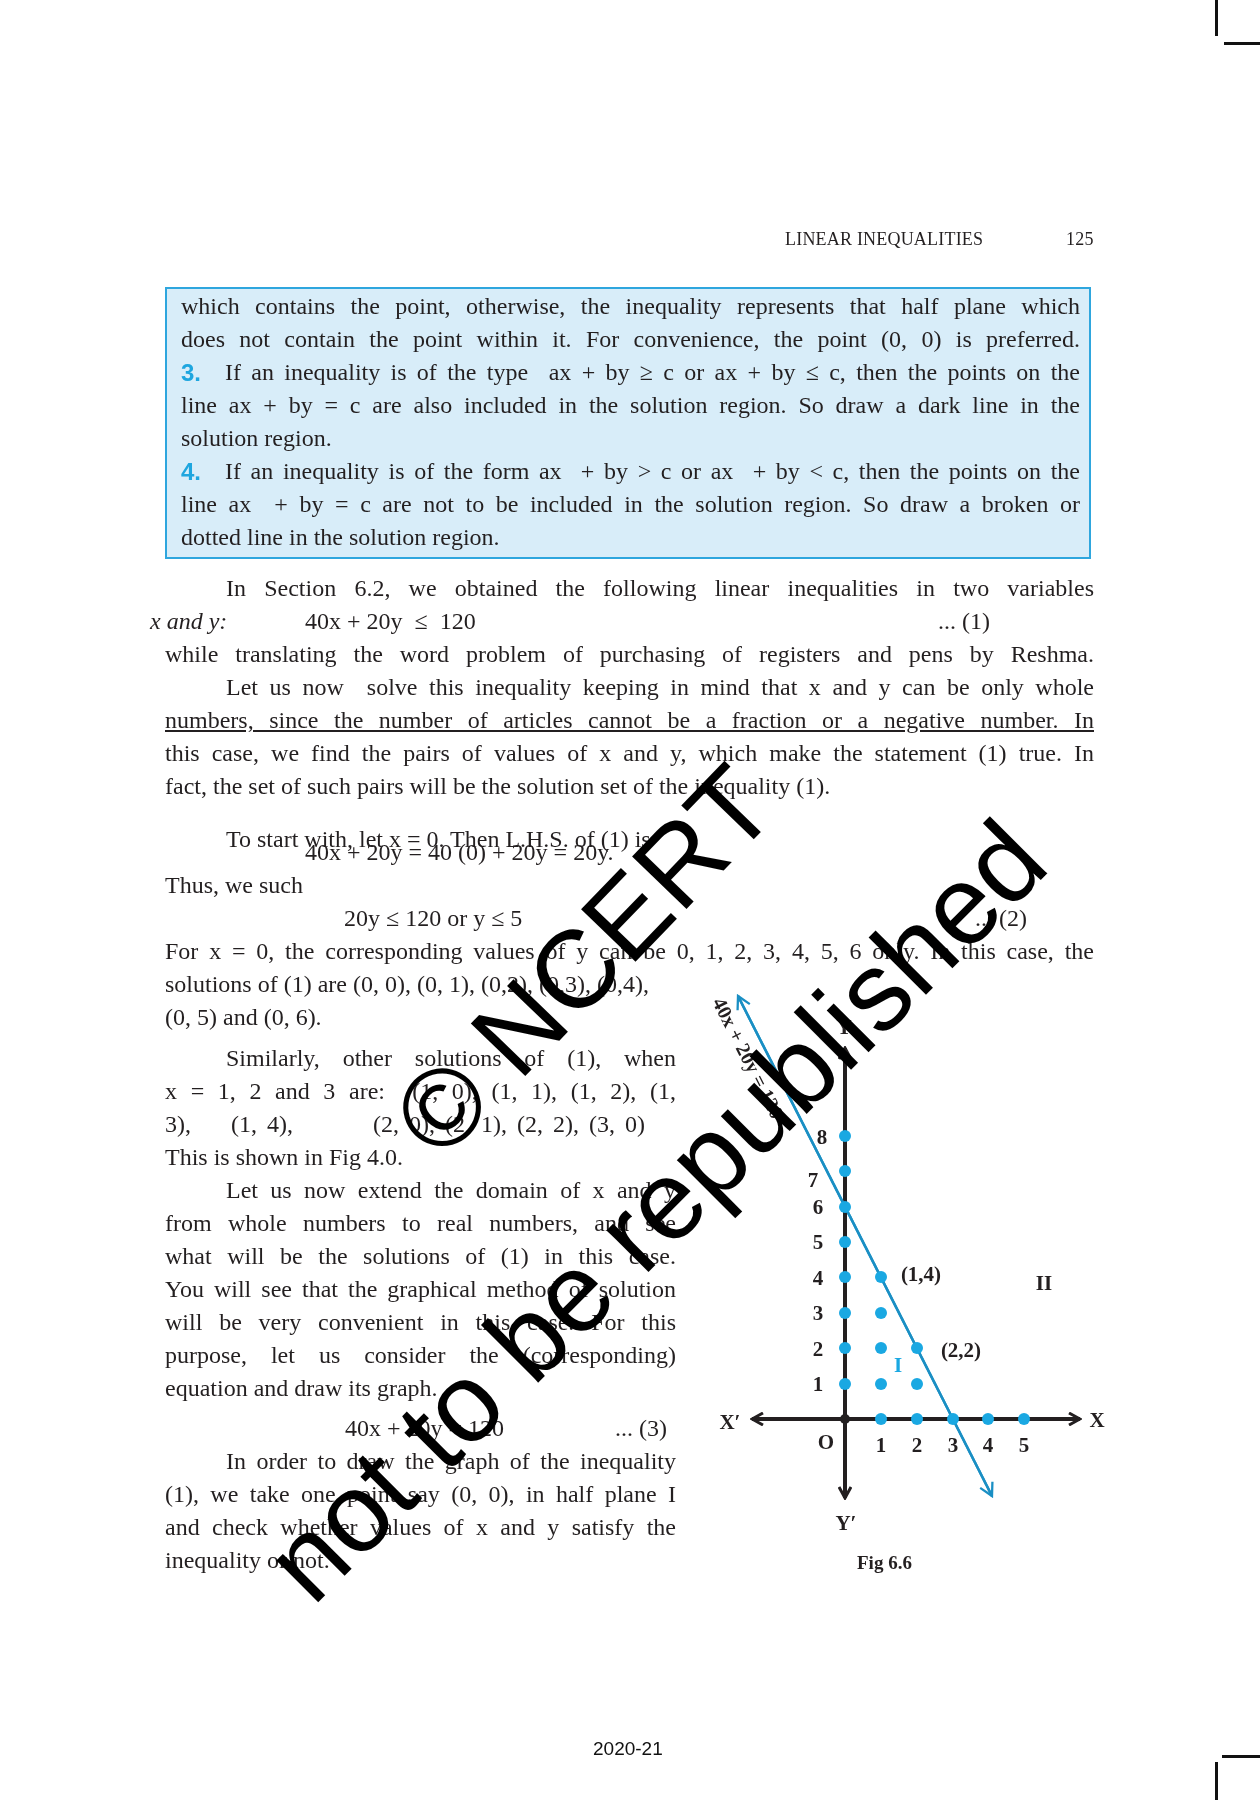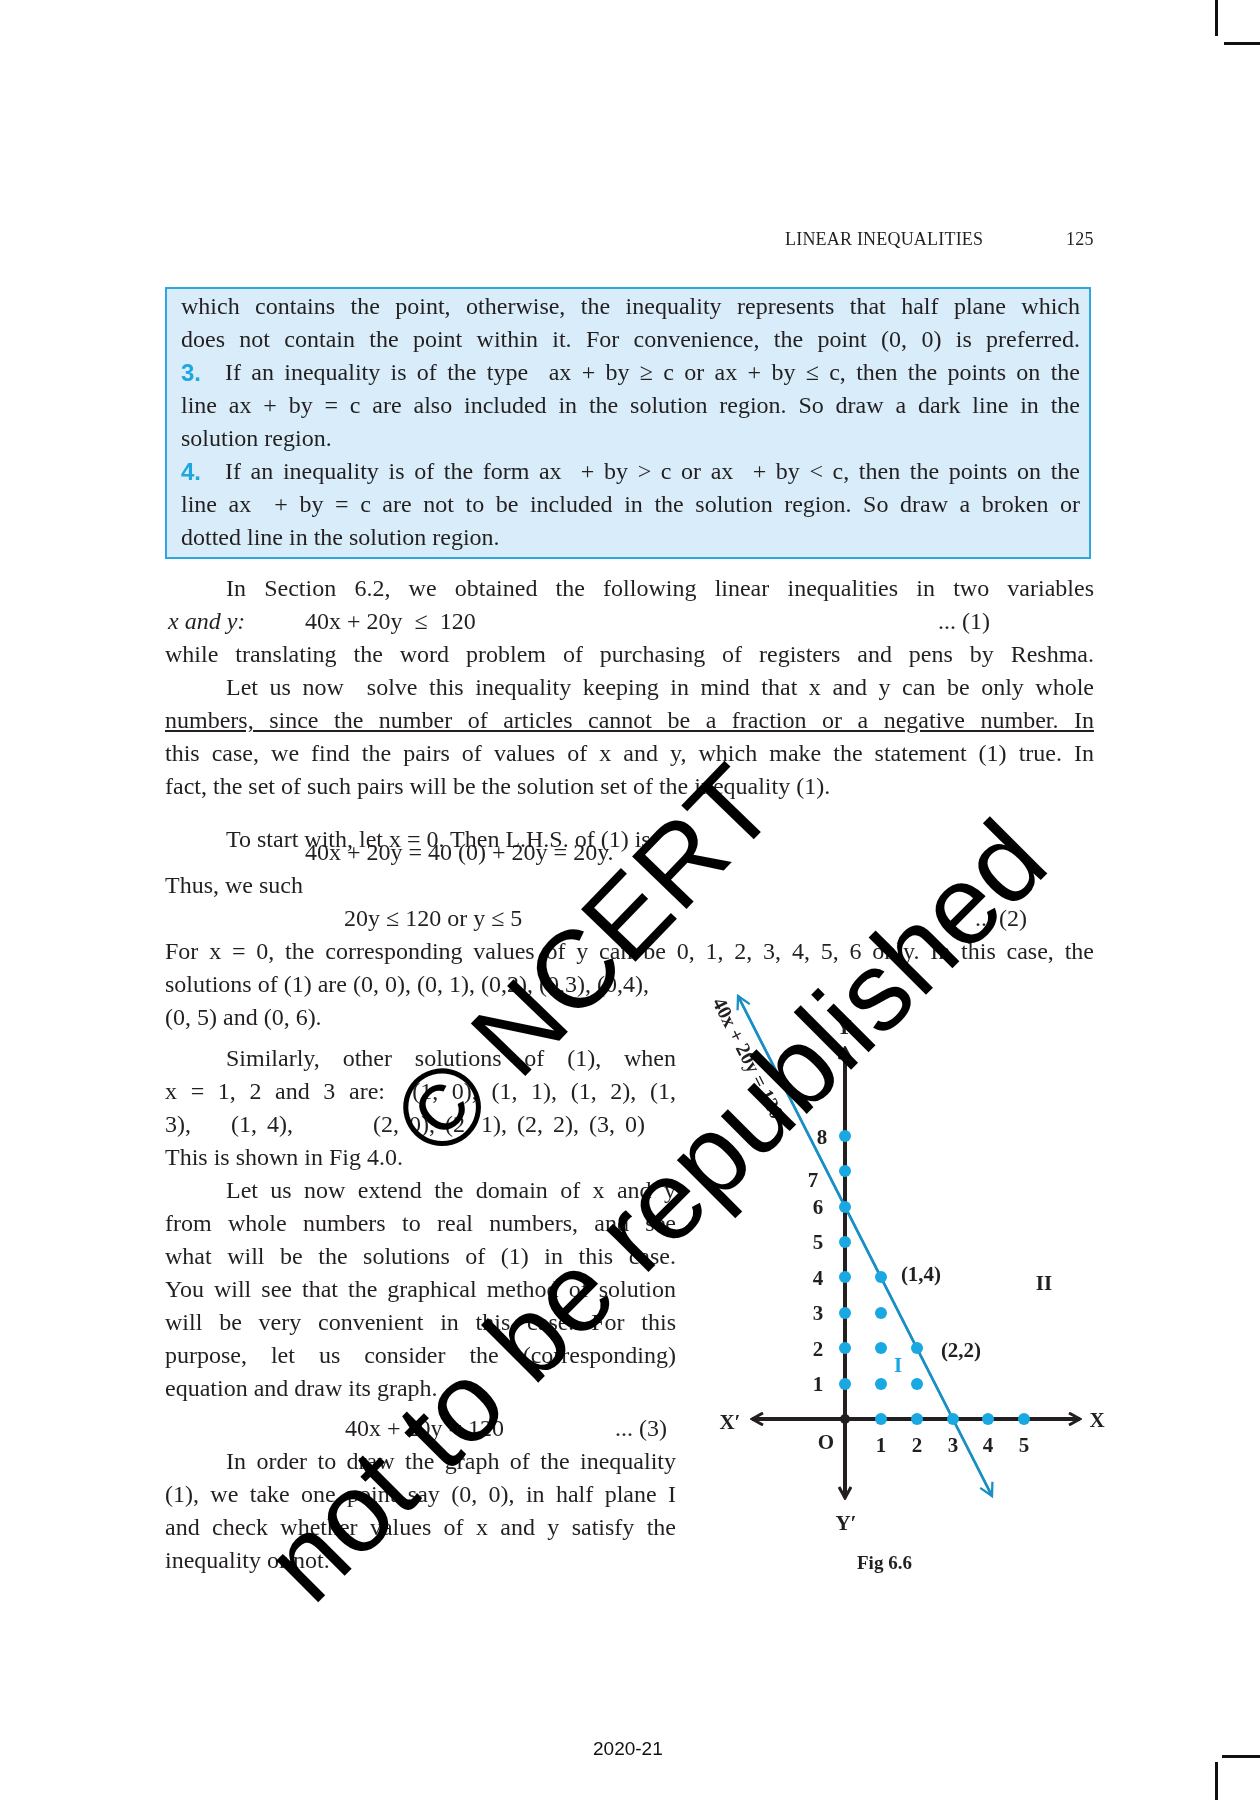--- a/index.html
+++ b/index.html
@@ -37,21 +37,21 @@
 <div class="line" style="left:181px;top:356px;"><span class="num">3.</span></div>
 <div class="line just" style="left:225px;top:356px;width:855px;">If an inequality is of the type  ax + by ≥ c or ax + by ≤ c, then the points on the</div>
 <div class="line just" style="left:181px;top:389px;width:899px;">line ax + by = c are also included in the solution region. So draw a dark line in the</div>
 <div class="line" style="left:181px;top:422px;">solution region.</div>
 <div class="line" style="left:181px;top:455px;"><span class="num">4.</span></div>
 <div class="line just" style="left:225px;top:455px;width:855px;">If an inequality is of the form ax  + by &gt; c or ax  + by &lt; c, then the points on the</div>
 <div class="line just" style="left:181px;top:488px;width:899px;">line ax  + by = c are not to be included in the solution region. So draw a broken or</div>
 <div class="line" style="left:181px;top:521px;">dotted line in the solution region.</div>
 
 <div class="line just" style="left:226px;top:572px;width:868px;">In Section 6.2, we obtained the following linear inequalities in two variables</div>
-<div class="line it" style="left:168px;top:605px;text-align:center;">x and y:</div>
+<div class="line it" style="left:150px;top:605px;text-align:center;">x and y:</div>
 <div class="line" style="left:305px;top:605px;">40x + 20y  ≤  120</div>
 <div class="line" style="left:938px;top:605px;">... (1)</div>
 <div class="line just" style="left:165px;top:638px;width:929px;">while translating the word problem of purchasing of registers and pens by Reshma.</div>
 
 <div class="line just" style="left:226px;top:671px;width:868px;">Let us now  solve this inequality keeping in mind that x and y can be only whole</div>
 <div class="line just" style="left:165px;top:704px;width:929px;text-decoration:underline;">numbers, since the number of articles cannot be a fraction or a negative number. In</div>
 <div class="line just" style="left:165px;top:737px;width:929px;">this case, we find the pairs of values of x and y, which make the statement (1) true. In</div>
 <div class="line" style="left:165px;top:770px;">fact, the set of such pairs will be the solution set of the inequality (1).</div>
 
 <div class="line" style="left:226px;top:803px;margin-top:20px;">To start with, let x = 0. Then L.H.S. of (1) is</div>

